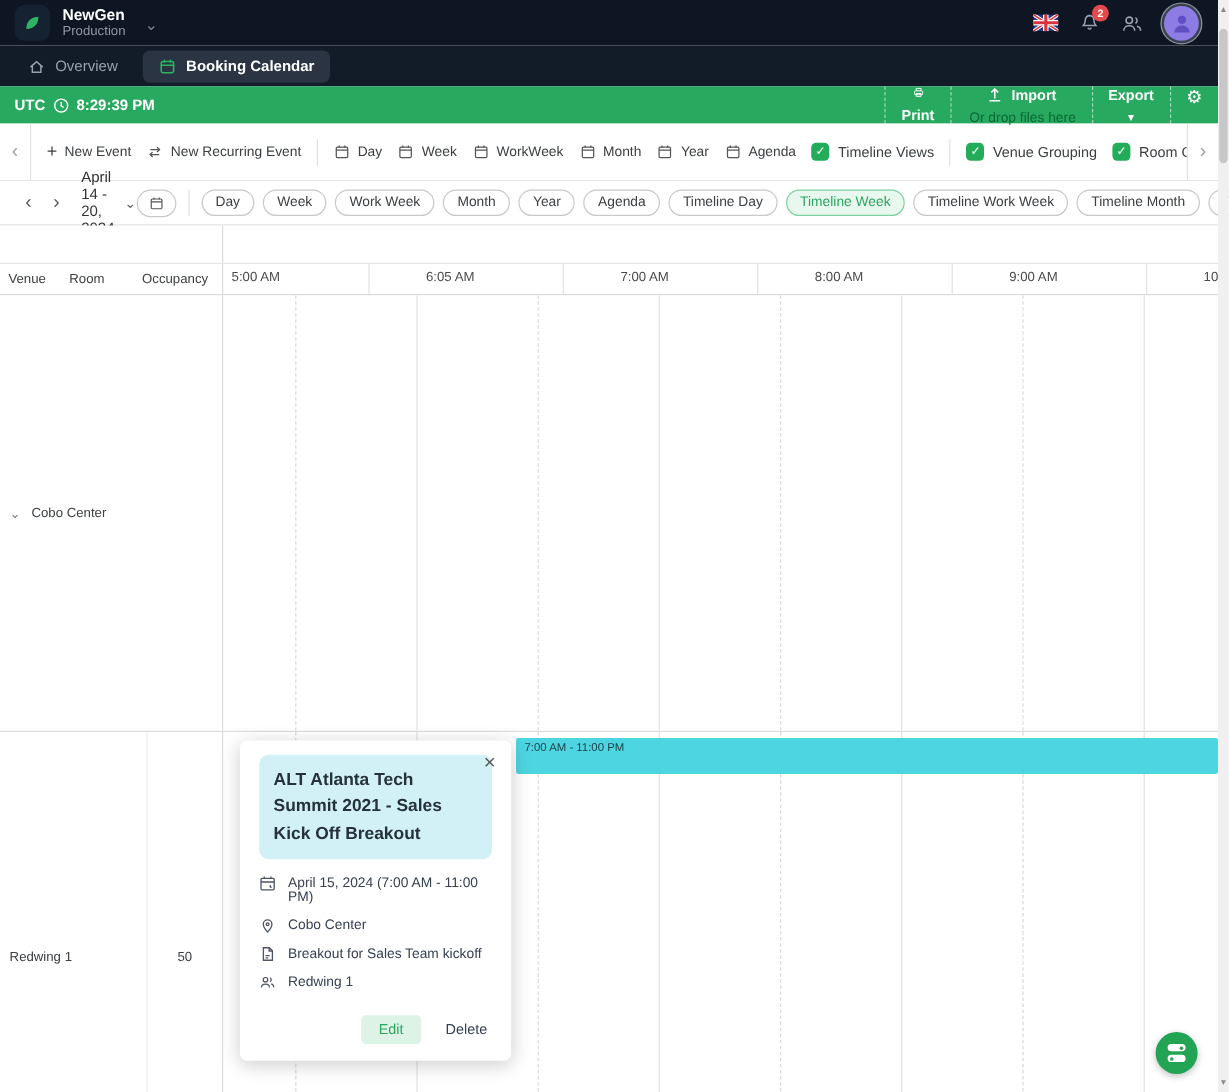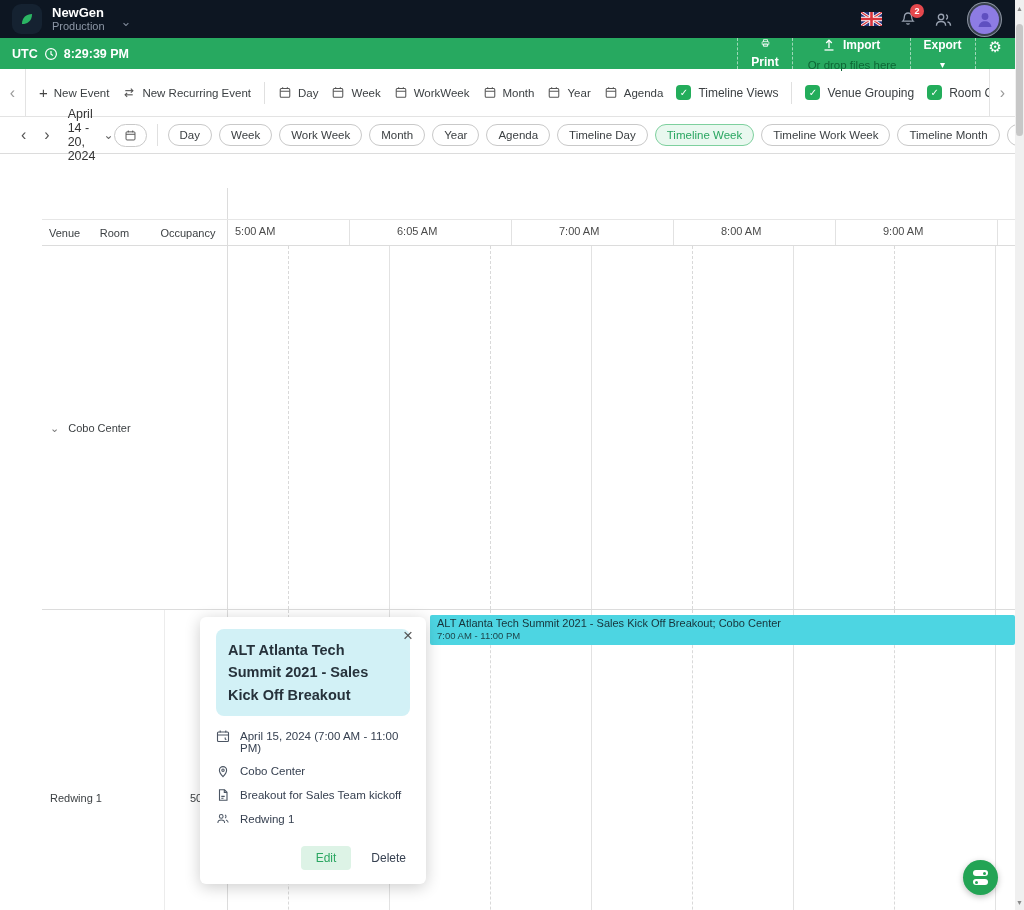--- a/index.html
+++ b/index.html
@@ -50,21 +50,21 @@
   .dn-range { font-size:12.5px; color:#333; margin-left:9px; display:flex; align-items:center; gap:8px; }
   .dn-range .chev { color:#666; font-size:12px; }
   .dn-right { margin-left:auto; display:flex; align-items:center; gap:7px; }
   .pill { border:1px solid #c9c9c9; border-radius:14px; background:#fff; padding:4px 11px; font-size:11.5px; color:#3c4043; white-space:nowrap; }
   .pill.icon-pill { padding:4px 9px; display:flex; align-items:center; }
   .pill.active { background:#e9f8ef; border-color:#7ed09e; color:#2aa661; }
   .dn-sep { width:1px; height:22px; background:#e0e0e0; margin:0 3px; }
 
   
   .cal { position:absolute; top:188px; left:0; width:1015px; bottom:0; background:#fff; overflow:hidden; }
-  .cal-row { display:flex;margin-left:42px; }
+  .cal-row { display:flex; }
   .lp { width:186px; flex:0 0 186px; border-right:1px solid #dcdcdc; position:relative; }
   .tl { flex:1; display:flex; overflow:hidden; position:relative;gap:40px; }
   .hrow1 { height:32px; border-bottom:1px solid #e6e6e6; }
   .hrow2 { height:26px; border-bottom:1px solid #dcdcdc; }
   .col-heads { display:flex; align-items:center; height:100%; font-size:11px; color:#3c4043; }
   .col-heads span:nth-child(1){ width:58px; padding-left:7px; }
   .col-heads span:nth-child(2){ width:61px; }
   .col-heads span:nth-child(3){ width:67px; }
   .hour-head { width:122px; flex:0 0 122px; border-right:1px solid #e2e2e2; font-size:11px; color:#4a4a4a; padding:5px 0 0 7px; }
   .venue-row { height:364px; border-bottom:1px solid #dcdcdc; }
@@ -146,20 +146,36 @@
         </svg>
       <div class="avatar">
         <svg width="20" height="20" viewBox="0 0 20 20">
             <circle cx="10" cy="7.5" r="3.4" fill="#5f4fc0"></circle>
             <path d="M3.5 18c.6-4 3.2-5.8 6.5-5.8s5.9 1.8 6.5 5.8Z" fill="#5f4fc0"></path>
           </svg>
       </div>
     </div>
   </header>
 
+  <nav class="tabbar">
+    <div class="tab">
+      <svg width="15" height="15" viewBox="0 0 16 16" fill="none" stroke="#98a1b0" stroke-width="1.3">
+          <path d="M2.5 8.5 8 3.6l5.5 4.9"></path>
+          <path d="M4.2 7.5V13h7.6V7.5"></path>
+        </svg>
+      <span>Overview</span>
+    </div>
+    <div class="tab active">
+      <svg width="15" height="15" viewBox="0 0 16 16" fill="none" stroke="#2bb563" stroke-width="1.4">
+          <rect x="2.5" y="3.5" width="11" height="10" rx="1.5"></rect>
+          <path d="M2.5 6.8h11M5.3 1.8v2.7M10.7 1.8v2.7"></path>
+        </svg>
+      <span>Booking Calendar</span>
+    </div>
+  </nav>
 
   <div class="greenbar">
     <div class="gb-left">
       <span>UTC</span>
       <svg width="14" height="14" viewBox="0 0 14 14" fill="none" stroke="#fff" stroke-width="1.2">
           <circle cx="7" cy="7" r="5.4"></circle>
           <path d="M7 4v3.2l2 1.4"></path>
         </svg>
       <span>8:29:39 PM</span>
     </div>
@@ -376,21 +392,20 @@
           <div class="cell solid"></div>
           <div class="cell dashed"></div>
           <div class="cell solid"></div>
           <div class="cell dashed"></div>
           <div class="cell solid"></div>
         </div>
     </div>
   </div>
 
   <div class="event-bar">
-    <div class="event-title">ALT Atlanta Tech Summit 2021 - Sales Kick Off Breakout; Cobo Center</div>
     <div class="event-time">7:00 AM - 11:00 PM</div>
   </div>
 
   <div class="popup">
     <span class="popup-close"><span>×</span></span>
     <div class="popup-title">ALT Atlanta Tech Summit 2021 - Sales Kick Off Breakout</div>
     <div class="popup-row">
       <svg width="14" height="14" viewBox="0 0 14 14" fill="none" stroke="#4b5563" stroke-width="1.1">
           <rect x="1.5" y="3" width="11" height="9.5" rx="1"></rect>
           <path d="M1.5 6h11M4.2 1.4v2.2M9.8 1.4v2.2"></path>

